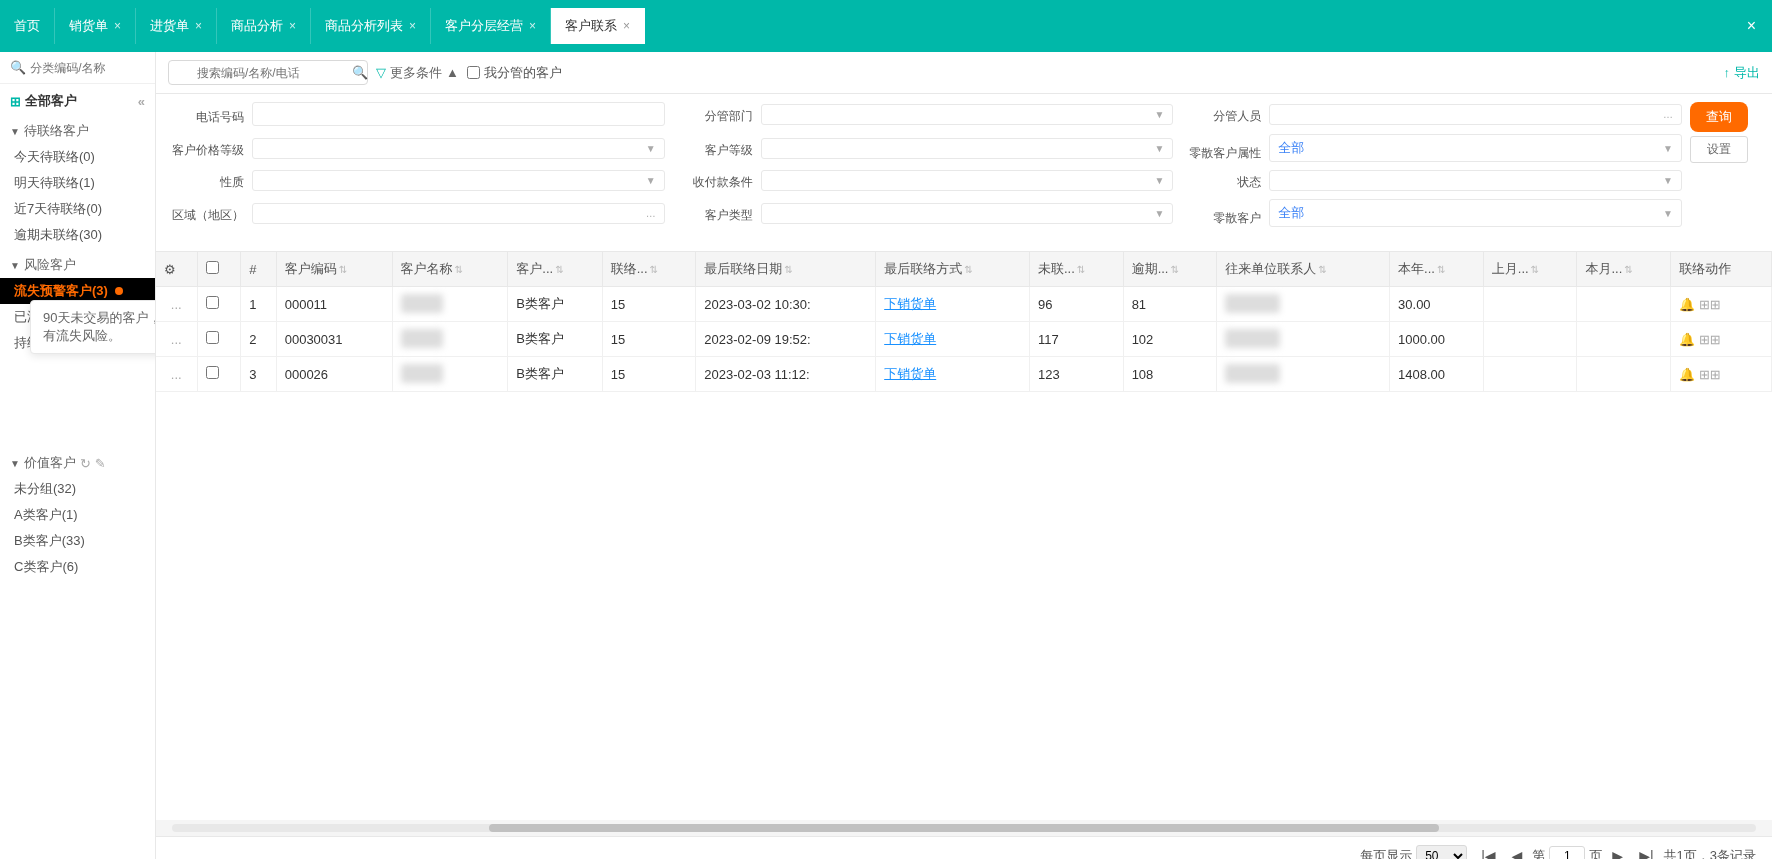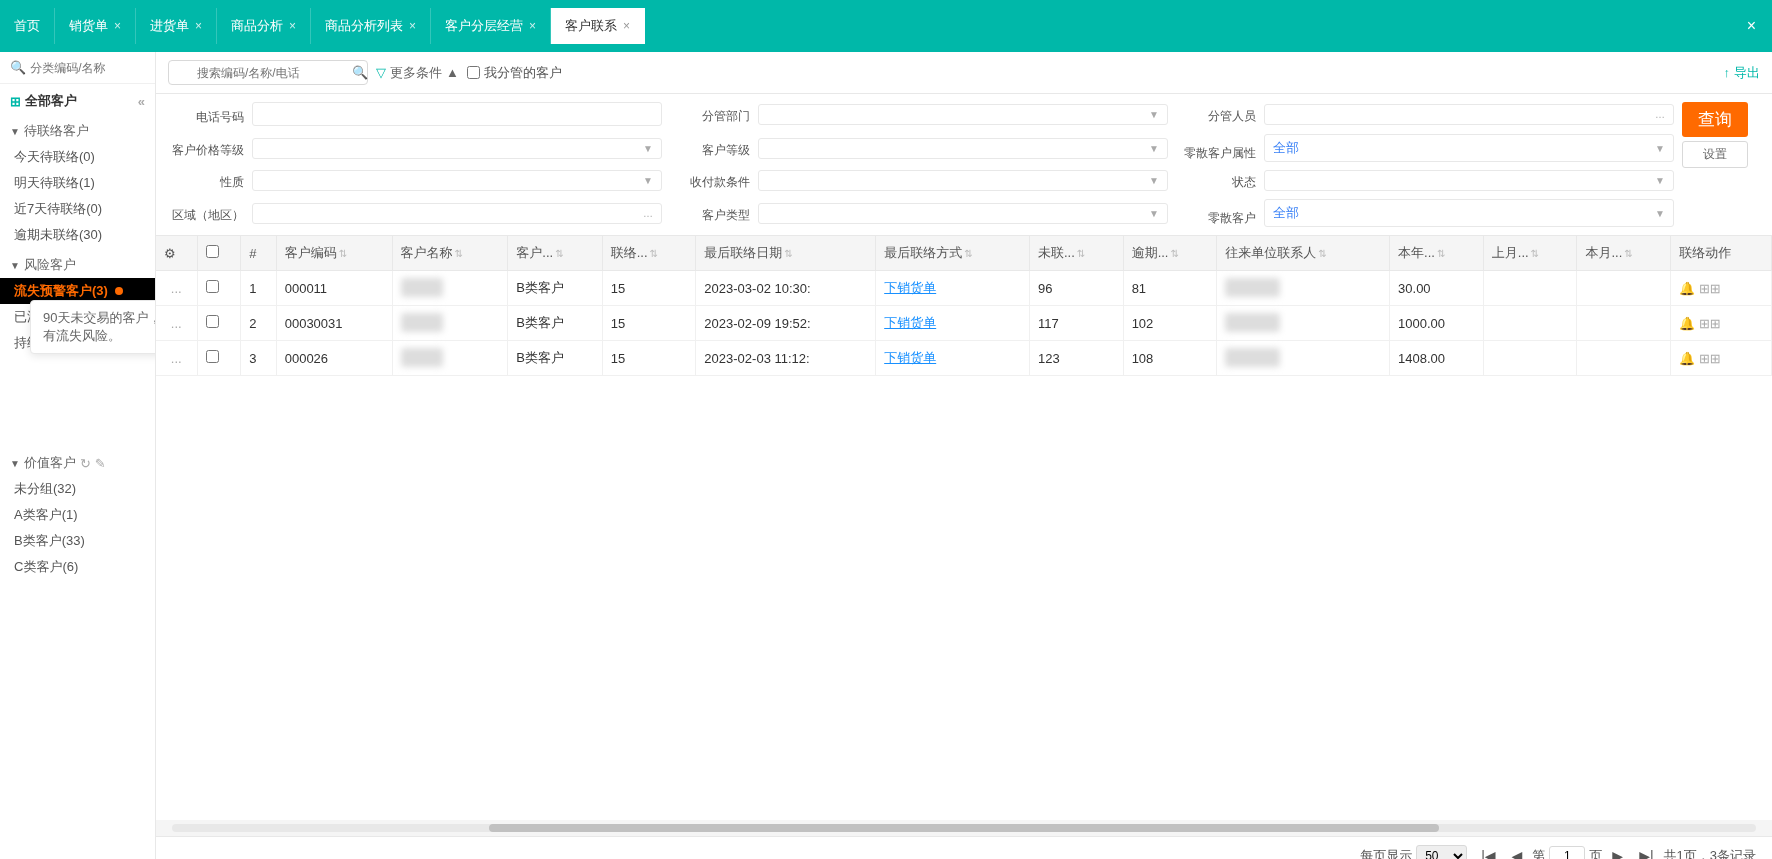--- a/index.html
+++ b/index.html
@@ -189,21 +189,21 @@
       background: #fff;
       border-bottom: 1px solid #e8e8e8;
       padding: 8px 16px;
     }
     .filter-row {
       display: flex;
       align-items: center;
       gap: 16px;
       margin-bottom: 8px;
     }
-    .filter-row:last-child { margin-bottom: 0; }
+    .filter-row:last-child { margin-bottom: 16px; }
     .filter-field {
       display: flex;
       align-items: flex-end;
       flex: 1;
       min-width: 0;
     }
     .filter-label {
       color: #555;
       font-size: 12px;
       white-space: nowrap;
@@ -231,24 +231,24 @@
       background: #fff;
       cursor: pointer;
       position: relative;
     }
     .filter-select-text { flex: 1; color: #3b82f6; }
     .filter-select-arrow { color: #aaa; font-size: 10px; }
     .btn-query {
       background: #ff6a00;
       color: #fff;
       border: none;
-      border-radius: 3px;
+      border-radius: 8px;
       padding: 6px 16px;
       cursor: pointer;
-      font-size: 17px;
+      font-size: 13px;
     }
     .btn-setting {
       background: #fff;
       color: #666;
       border: 1px solid #d9d9d9;
       border-radius: 3px;
       padding: 4px 12px;
       cursor: pointer;
       font-size: 12px;
     }

